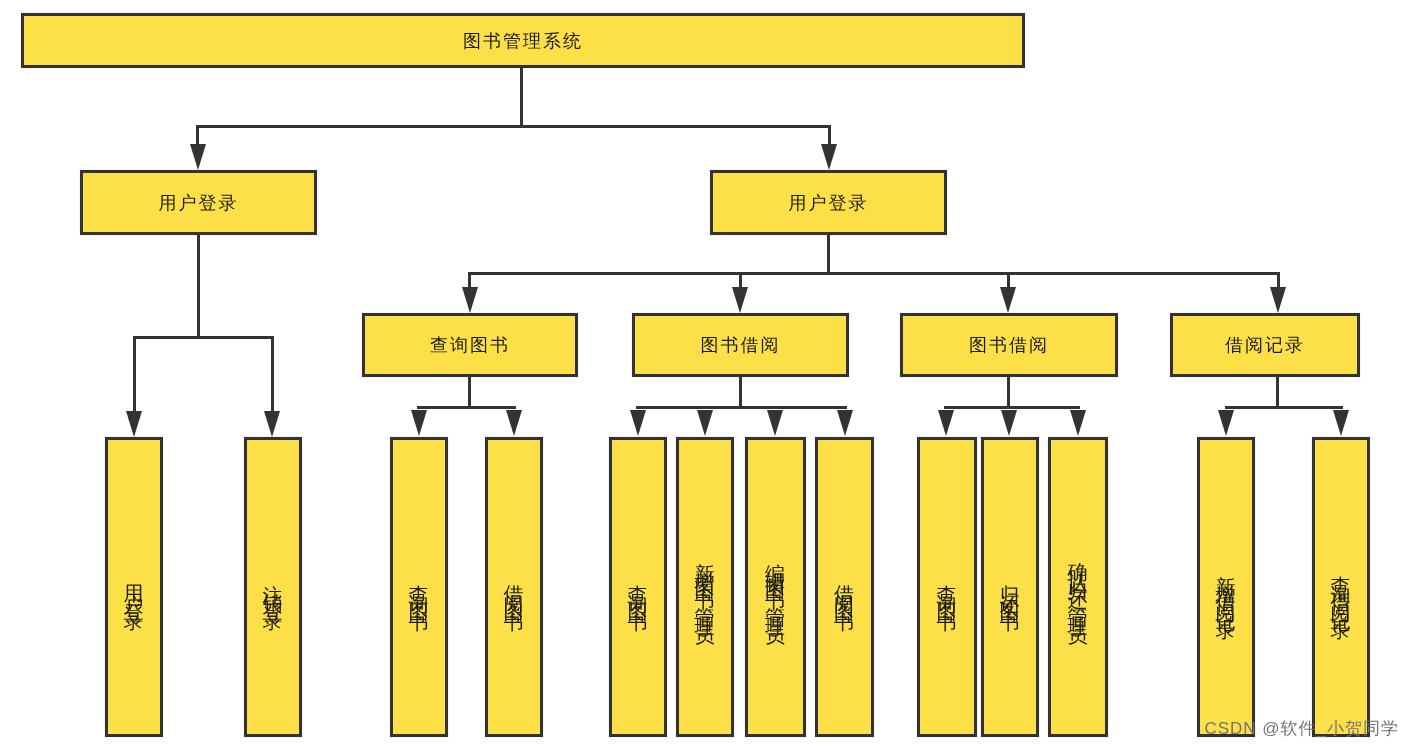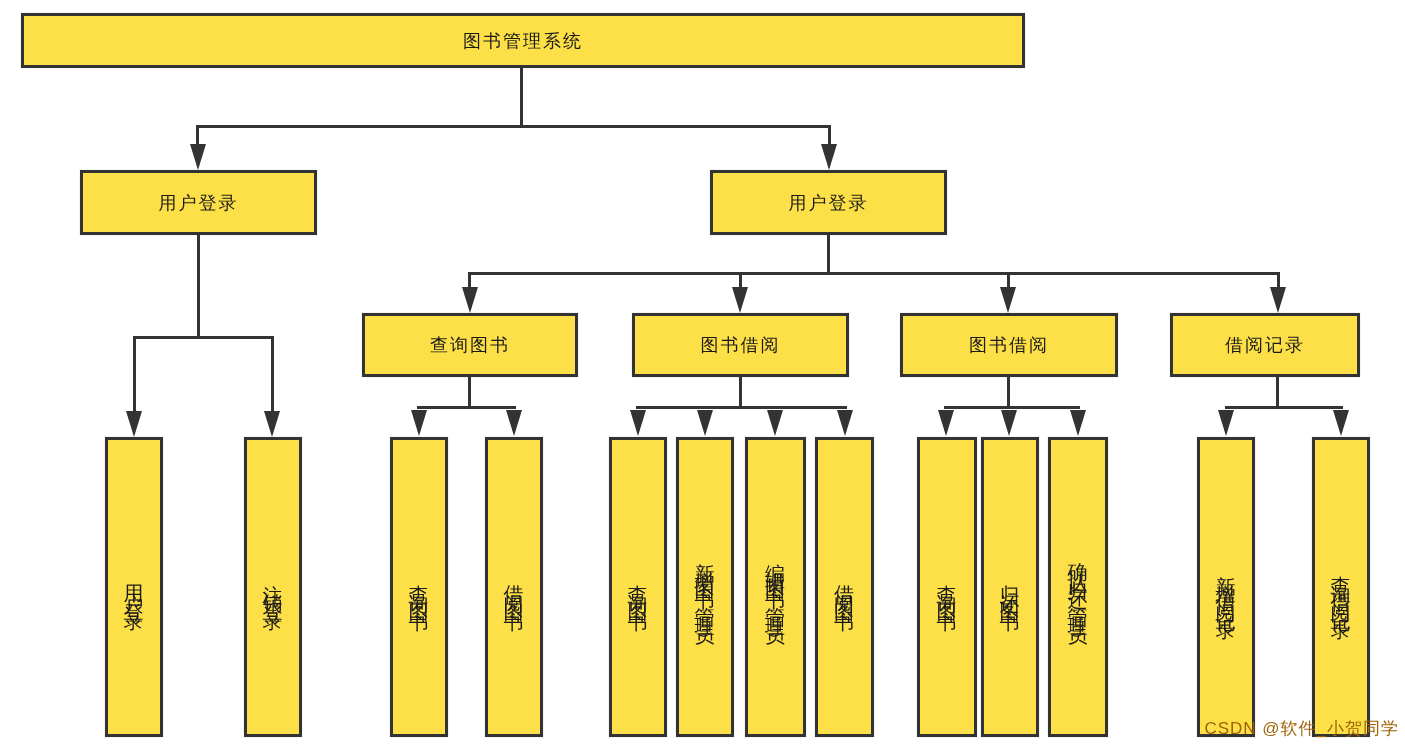--- a/index.html
+++ b/index.html
@@ -18,21 +18,21 @@
     font-size:20px;letter-spacing:9px;line-height:1;
   }
   .vline{position:absolute;width:3px;background:#333333;}
   .hline{position:absolute;height:3px;background:#333333;}
   .arrow{
     position:absolute;width:0;height:0;
     border-left:8px solid transparent;border-right:8px solid transparent;
     border-top:26px solid #333333;
   }
   .wm{
-    position:absolute;right:6px;bottom:7px;font-size:17px;color:#a16207;
+    position:absolute;right:6px;bottom:7px;font-size:17px;color:#737373;
     letter-spacing:1px;white-space:nowrap;z-index:5;margin-top:38px;
   }
 </style>
 </head>
 <body>
 
 <div class="canvas">
 
   <div class="node hnode" style="left:21px;top:13px;width:1004px;height:55px">
     <span>图书管理系统</span>

